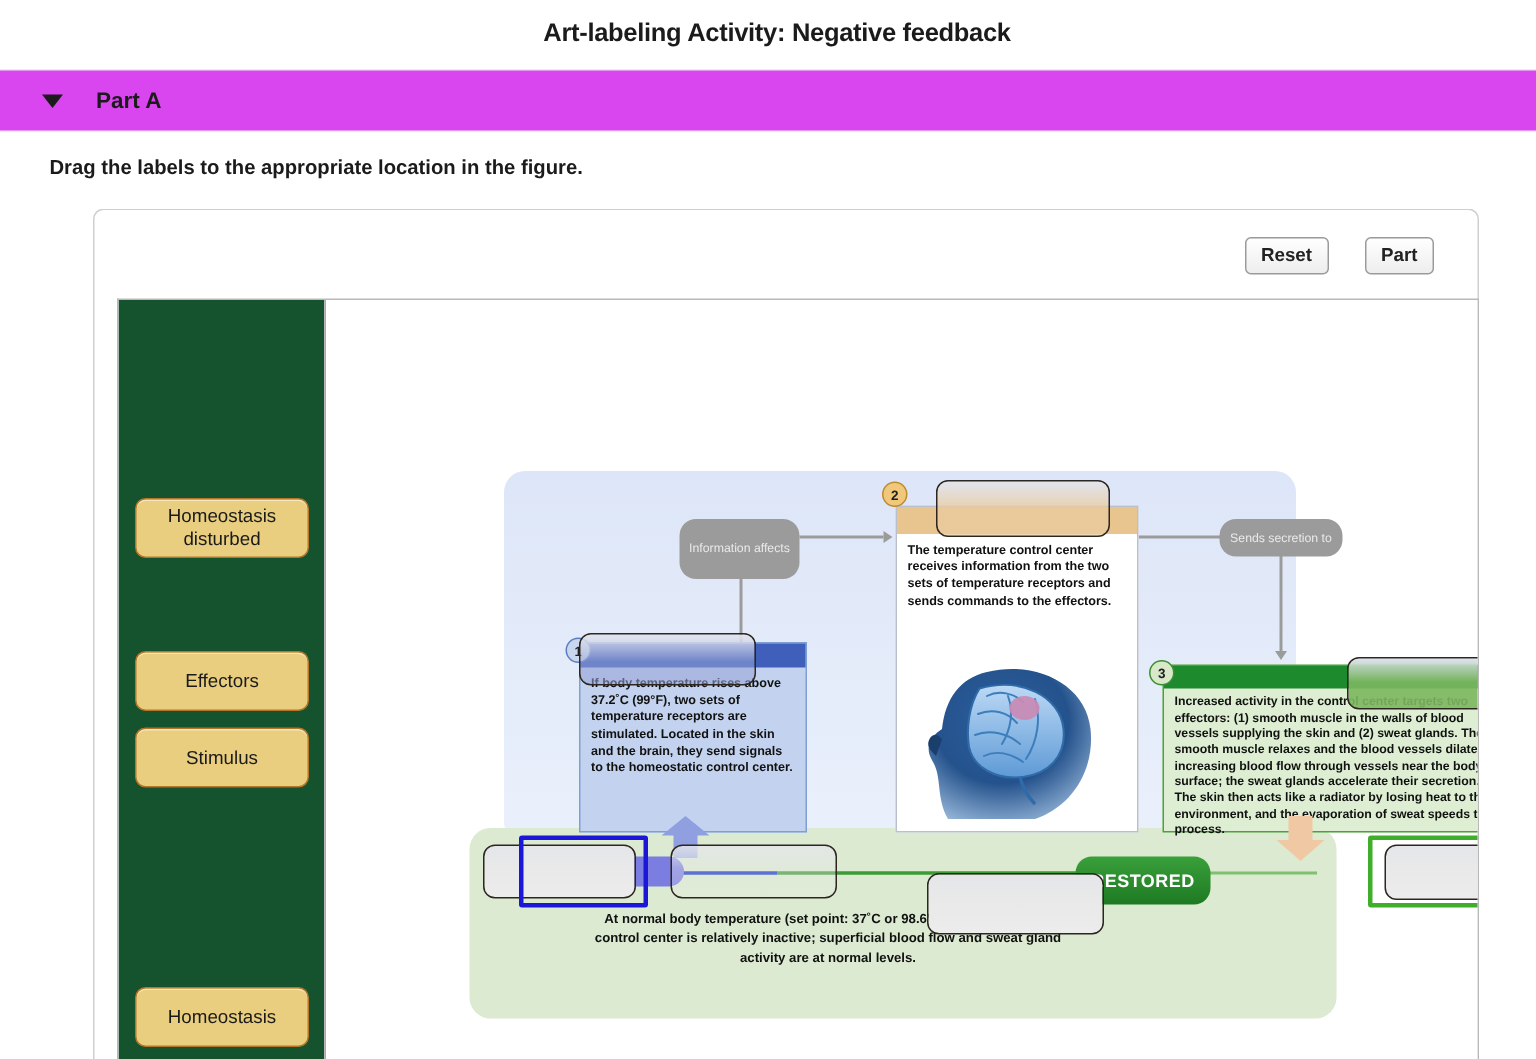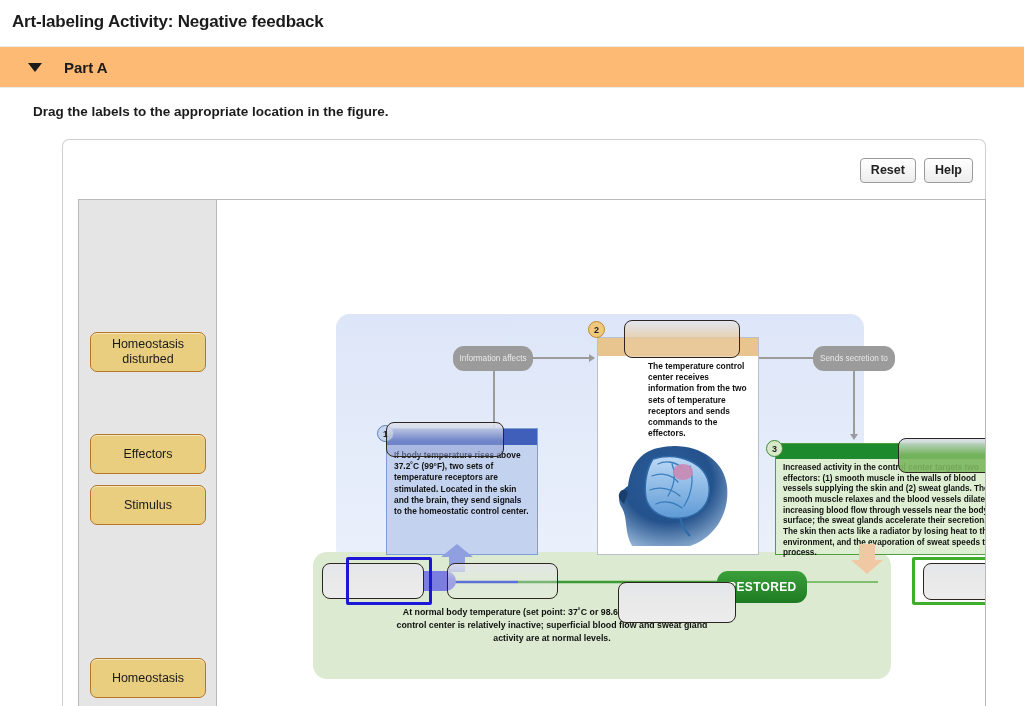--- a/index.html
+++ b/index.html
@@ -11,26 +11,27 @@
     overflow: hidden;
   }
 
   
   .page-title {
     font-size: 17px;
     font-weight: bold;
     color: #1b1b1b;
     padding: 12px 0 0 12px;
     letter-spacing: -0.2px;
+    text-align: center;
   }
 
   .part-bar {
     margin-top: 14px;
     height: 42px;
-    background: #fdba74;
+    background: #d946ef;
     border-top: 1px solid #ececec;
     border-bottom: 1px solid #ececec;
     display: flex;
     align-items: center;
     padding-left: 28px;
   }
   .caret {
     width: 0; height: 0;
     border-left: 7px solid transparent;
     border-right: 7px solid transparent;
@@ -58,24 +59,24 @@
     width: 924px;
     height: 567px;
     border: 1px solid #cfcfcf;
     border-bottom: none;
     border-radius: 7px 7px 0 0;
     background: #ffffff;
   }
 
   .toolbar {
     position: absolute;
-    right: 12px;
+    right: 29px;
     top: 18px;
     display: flex;
-    gap: 8px;
+    gap: 24px;
   }
   .tool-btn {
     font-family: "Liberation Sans", sans-serif;
     font-size: 12.5px;
     font-weight: bold;
     color: #222;
     background: linear-gradient(#ffffff, #ededed);
     border: 1px solid #9a9a9a;
     border-radius: 4px;
     padding: 4px 10px 5px;
@@ -94,21 +95,21 @@
     background: #ffffff;
     overflow: hidden;
   }
 
   .label-bank {
     position: absolute;
     left: 0; top: 0;
     width: 138px;
     height: 100%;
     border-right: 1px solid #b9b9b9;
-    background: #e5e5e5;
+    background: #14532d;
   }
 
   .drag-label {
     position: absolute;
     left: 11px;
     width: 116px;
     height: 40px;
     background: #e8ce7e;
     border: 1px solid #b5762a;
     border-radius: 7px;
@@ -179,21 +180,20 @@
   .panel2 .hdr {
     height: 18px;
     background: #e8c48e;
   }
   .panel2 .body {
     padding: 5px 6px 0 7px;
     font-size: 8.4px;
     font-weight: bold;
     color: #111;
     line-height: 1.33;
-    margin-left: 43px;
   }
   .brain-wrap {
     position: absolute;
     left: 8px; bottom: 4px;
     width: 146px; height: 108px;
   }
 
   
   .panel3 {
     position: absolute;
@@ -232,21 +232,21 @@
     position: absolute;
     background: #9b9b9b;
     border-radius: 11px;
     color: #e9e9e9;
     font-size: 8.2px;
     display: flex; align-items: center; justify-content: center;
     text-align: center;
     line-height: 1.2;
     padding: 0 4px;
   }
-  .pill1 { left: 235px; top: 146px; width: 80px; height: 25px; }
+  .pill1 { left: 235px; top: 146px; width: 80px; height: 40px; }
   .pill2 { left: 595px; top: 146px; width: 82px; height: 25px; }
 
   .conn { position: absolute; background: #9b9b9b; }
 
   
   .arrow-r {
     position: absolute;
     width: 0; height: 0;
     border-top: 4px solid transparent;
     border-bottom: 4px solid transparent;
@@ -344,21 +344,21 @@
   <div class="caret"></div>
   <div class="part-label">Part A</div>
 </div>
 
 <div class="instruction">Drag the labels to the appropriate location in the figure.</div>
 
 <div class="activity-frame">
 
   <div class="toolbar">
     <button class="tool-btn">Reset</button>
-    <button class="tool-btn">Help</button>
+    <button class="tool-btn">Part</button>
   </div>
 
   <div class="canvas">
 
     <div class="label-bank">
       <div class="drag-label" style="top:132px">Homeostasis disturbed</div>
       <div class="drag-label" style="top:234px">Effectors</div>
       <div class="drag-label" style="top:285px">Stimulus</div>
       <div class="drag-label" style="top:458px">Homeostasis</div>
     </div>

